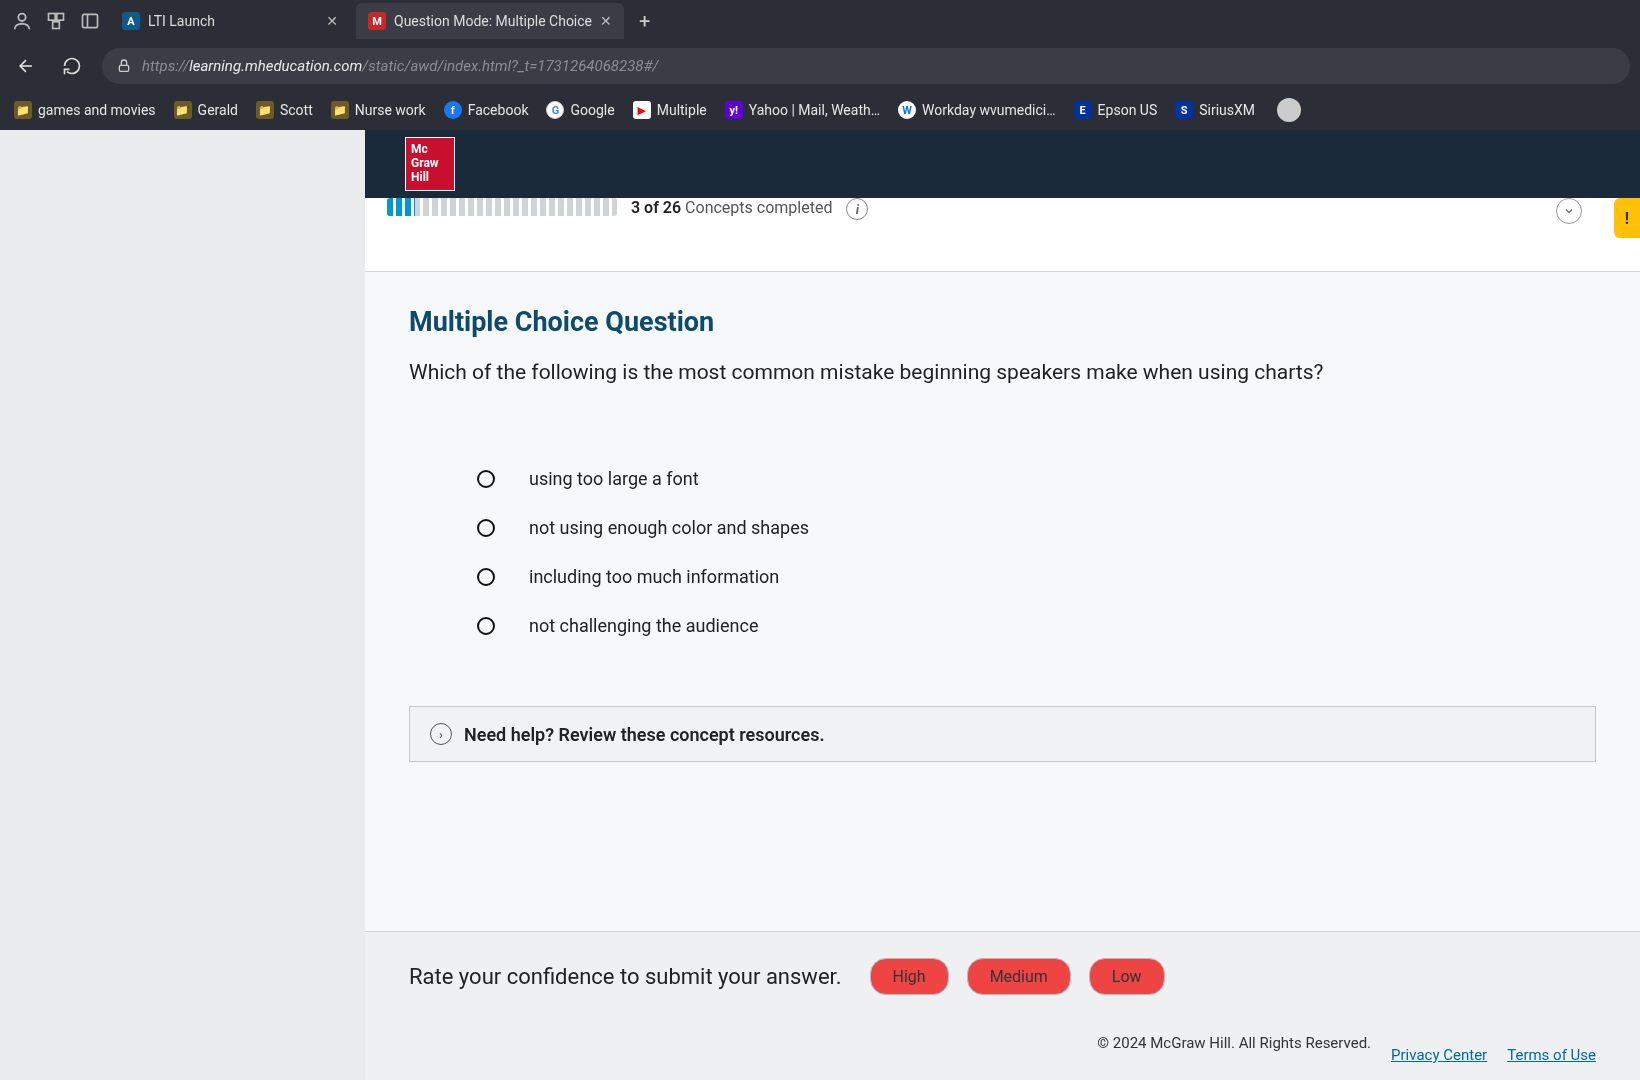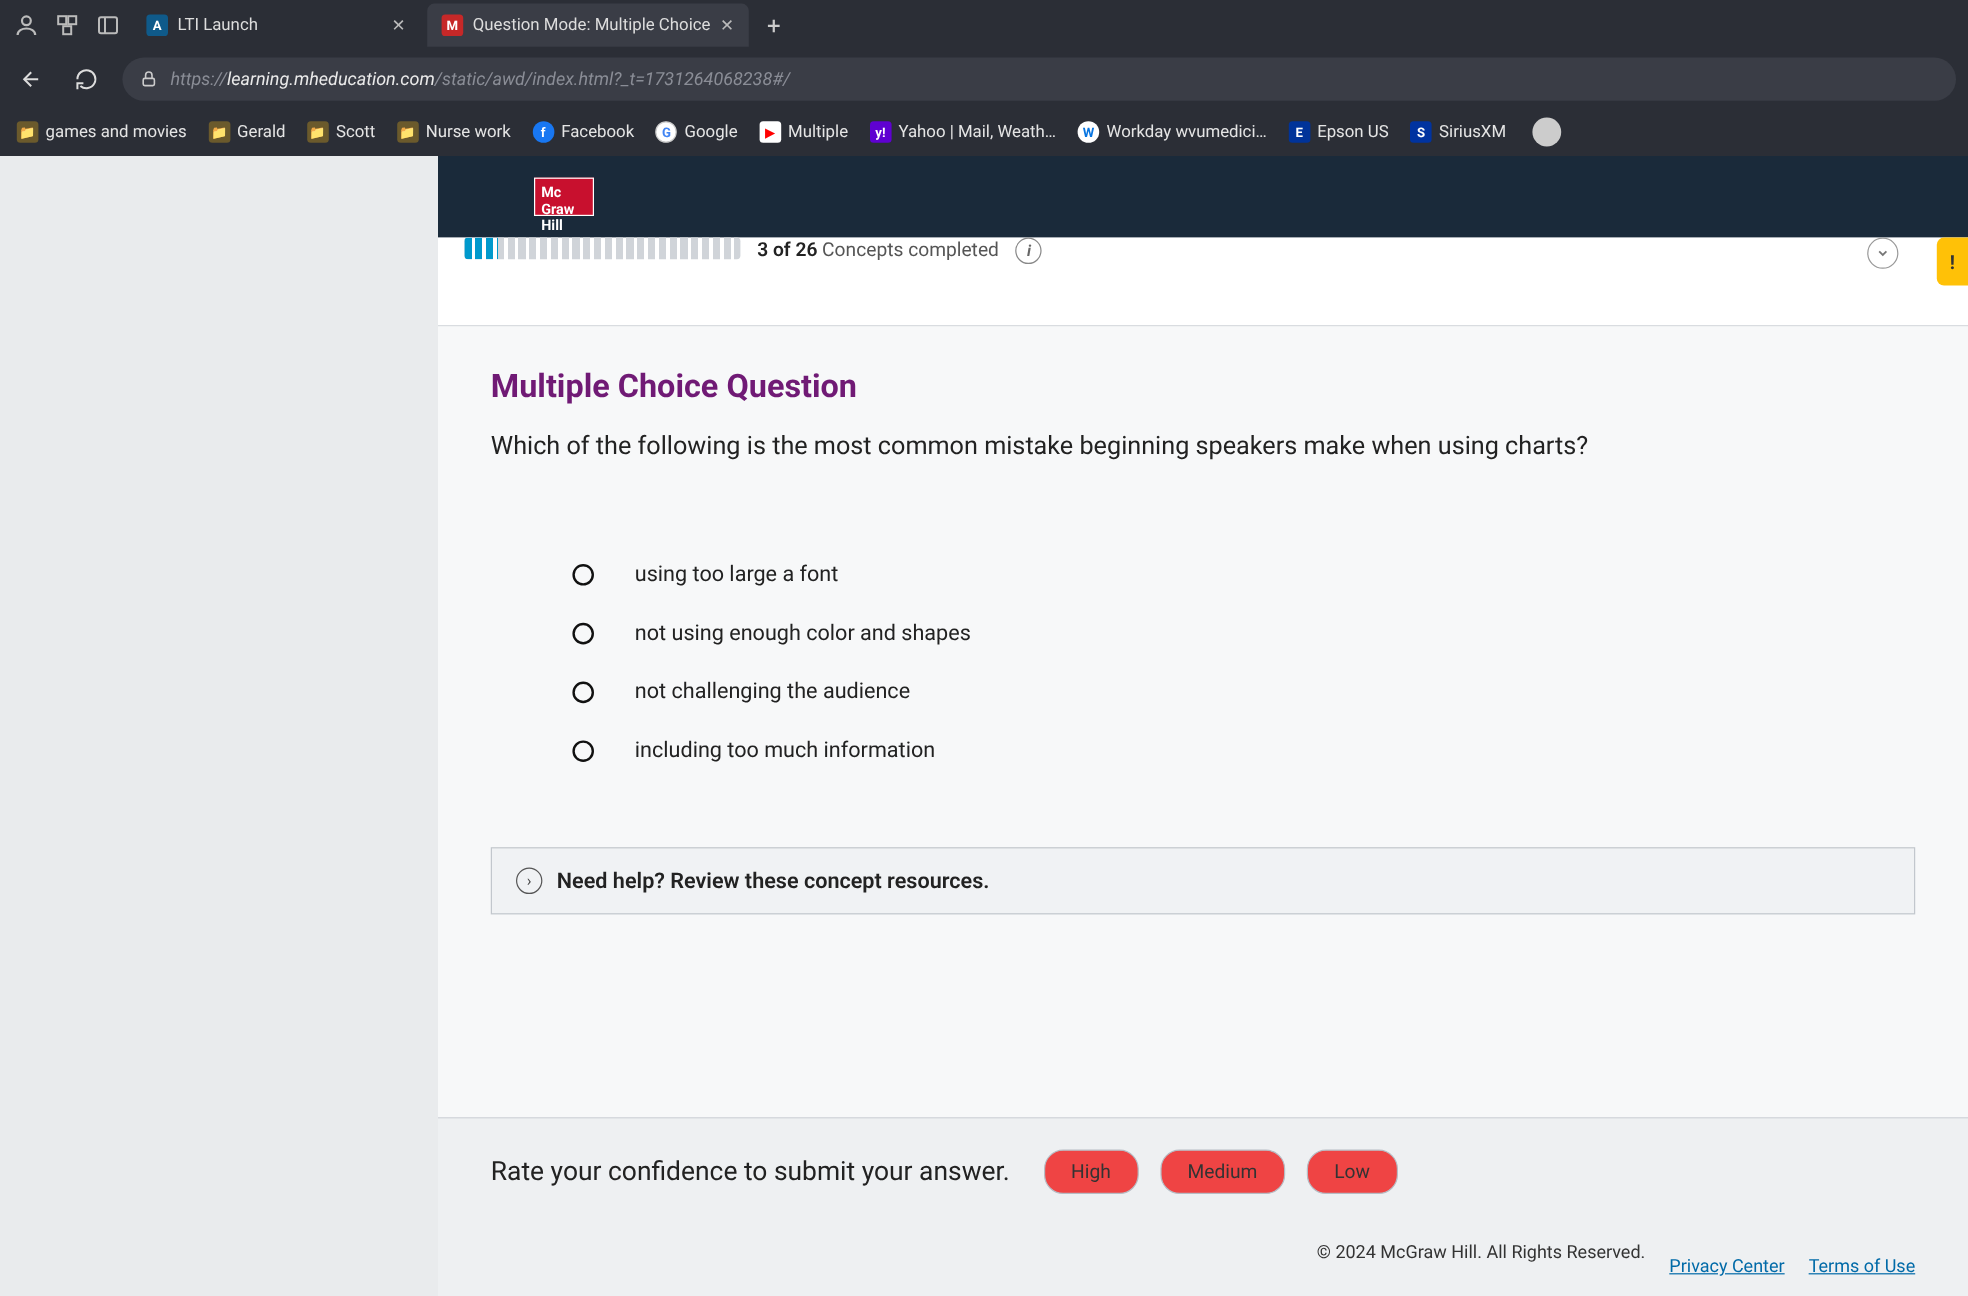--- a/index.html
+++ b/index.html
@@ -35,34 +35,34 @@
     .bicon.e  { background:#003399; color:#fff; font-weight:bold; }
     .bicon.s  { background:#0033a0; color:#fff; font-weight:bold; }
     .bm-extra { width:24px; height:24px; border-radius:50%; background:#ccc; margin-left:4px; }
 
     
     .page { background:#eceef0; height:calc(1080px - 130px); display:flex; }
     .left-rail { width:365px; background:#e9ebed; }
     .content-wrap { flex:1; display:flex; flex-direction:column; }
 
     .brand-bar { height:68px; background:#1a2a3a; display:flex; align-items:center; padding-left:40px; }
-    .brand-logo { width:50px; height:32px; background:#c8102e; color:#fff; font-size:12px; font-weight:bold; line-height:14px; padding:4px 5px; border:1px solid #fff;margin-left:40px; }
+    .brand-logo { width:50px; height:54px; background:#c8102e; color:#fff; font-size:12px; font-weight:bold; line-height:14px; padding:4px 5px; border:1px solid #fff; }
 
     .progress-bar { display:flex; align-items:flex-start; height:74px; background:#fff; border-bottom:1px solid #d0d4d9; padding:0 22px; gap:14px; }
     .progress-meter { width:230px; height:18px; background:repeating-linear-gradient(90deg,#d0d4d9 0 6px,transparent 6px 9px); border-radius:3px; position:relative; overflow:hidden; }
     .progress-fill { position:absolute; left:0; top:0; bottom:0; width:12%; background:repeating-linear-gradient(90deg,#0099cc 0 6px,transparent 6px 9px); }
     .prog-text { color:#555; font-size:16px; }
     .prog-text b { color:#222; font-weight:600; }
     .circ-icon { width:22px; height:22px; border:1.5px solid #888; border-radius:50%; display:flex; align-items:center; justify-content:center; color:#666; font-size:13px; font-weight:bold; font-style:italic; }
     .prog-spacer { flex:1; }
     .prog-right-icon { width:26px; height:26px; border:1.5px solid #999; border-radius:50%; display:flex; align-items:center; justify-content:center; color:#777; }
     .prog-right-pill { width:26px; height:40px; background:#ffc107; border-radius:6px 0 0 6px; margin-left:18px; margin-right:-22px; display:flex; align-items:center; justify-content:center; color:#333; font-weight:bold; }
 
     .question-area { flex:1; background:#f7f8f9; padding:34px 44px 0 44px; display:flex; flex-direction:column; }
-    .q-title { font-size:27px; font-weight:700; color:#701a75; margin-bottom:22px; }
+    .q-title { font-size:27px; font-weight:700; color:#0c4a6e; margin-bottom:22px; }
     .q-text { font-size:21px; color:#222; margin-bottom:84px; }
     .options { margin-left:68px; display:flex; flex-direction:column; gap:28px; margin-bottom:70px; }
     .opt { display:flex; align-items:center; gap:34px; font-size:18px; color:#222; cursor:pointer; }
     .radio { width:18px; height:18px; border:2.5px solid #111; border-radius:50%; flex-shrink:0; }
 
     .help-box { border:1px solid #c2c7cd; background:#f0f2f4; padding:16px 20px; display:flex; align-items:center; gap:12px; }
     .help-box .chev { width:22px; height:22px; border:1.5px solid #555; border-radius:50%; display:flex; align-items:center; justify-content:center; color:#444; font-size:13px; }
     .help-box .ht { font-size:18px; font-weight:600; color:#222; }
 
     .footer-area { background:#eef0f2; padding:26px 44px 16px; border-top:1px solid #d0d4d9; }
@@ -222,25 +222,25 @@
         <label class="opt">
             <span class="radio"></span>
             <span>using too large a font</span>
           </label>
         <label class="opt">
             <span class="radio"></span>
             <span>not using enough color and shapes</span>
           </label>
         <label class="opt">
             <span class="radio"></span>
+            <span>including too much information</span>
+          </label>
+        <label class="opt">
+            <span class="radio"></span>
             <span>not challenging the audience</span>
-          </label>
-        <label class="opt">
-            <span class="radio"></span>
-            <span>including too much information</span>
           </label>
       </div>
       <div class="help-box">
         <span class="chev">›</span>
         <span class="ht">Need help? Review these concept resources.</span>
       </div>
 
       <div style="flex:1"></div>
     </div>
 

